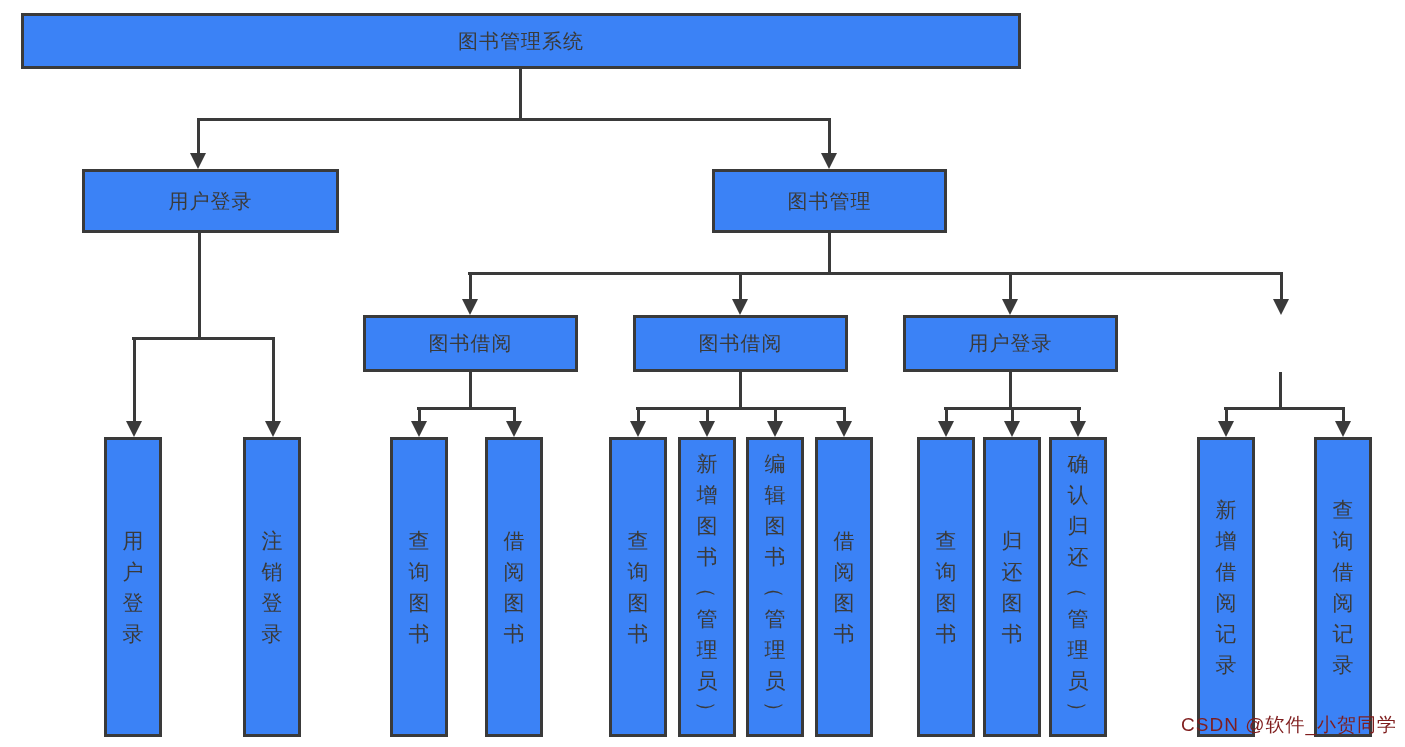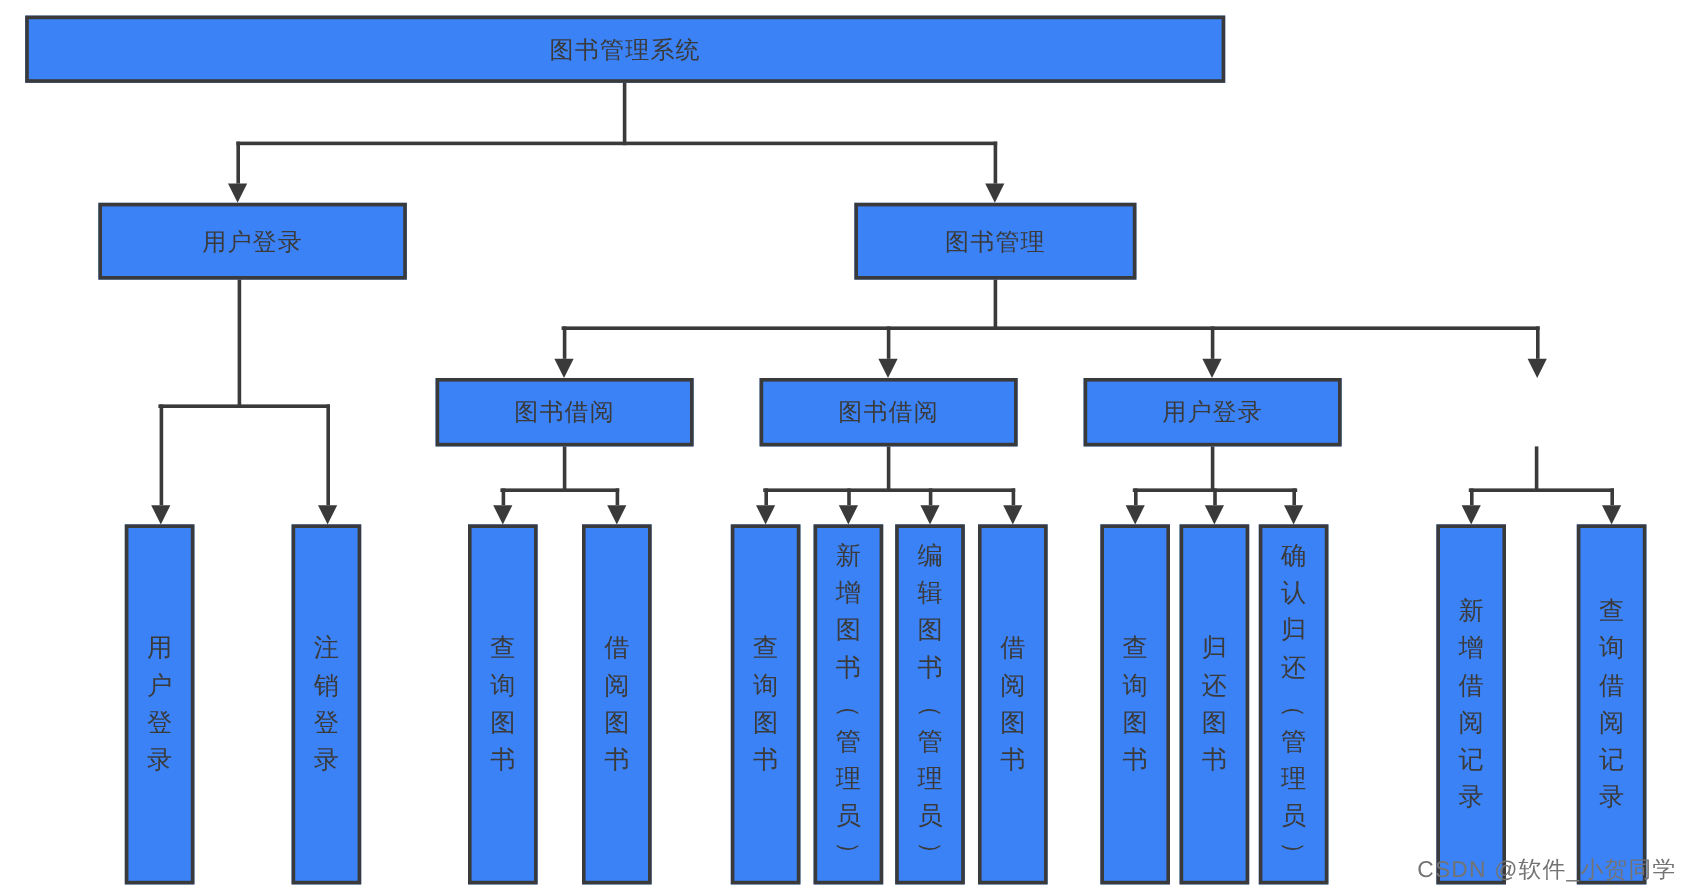--- a/index.html
+++ b/index.html
@@ -55,21 +55,21 @@
   .drop .head{
     width:0;height:0;
     border-left:8px solid transparent;
     border-right:8px solid transparent;
     border-top:16px solid var(--line);
   }
   .watermark{
     position:absolute;
     right:8px;top:712px;
     font-size:19px;
-    color:#737373;
+    color:#7f1d1d;
     letter-spacing:1px;
     white-space:nowrap;
   }
 </style>
 </head>
 <body>
 
 <div class="canvas">
 
   <div class="box" style="left:21px;top:13px;width:1000px;height:56px;">

